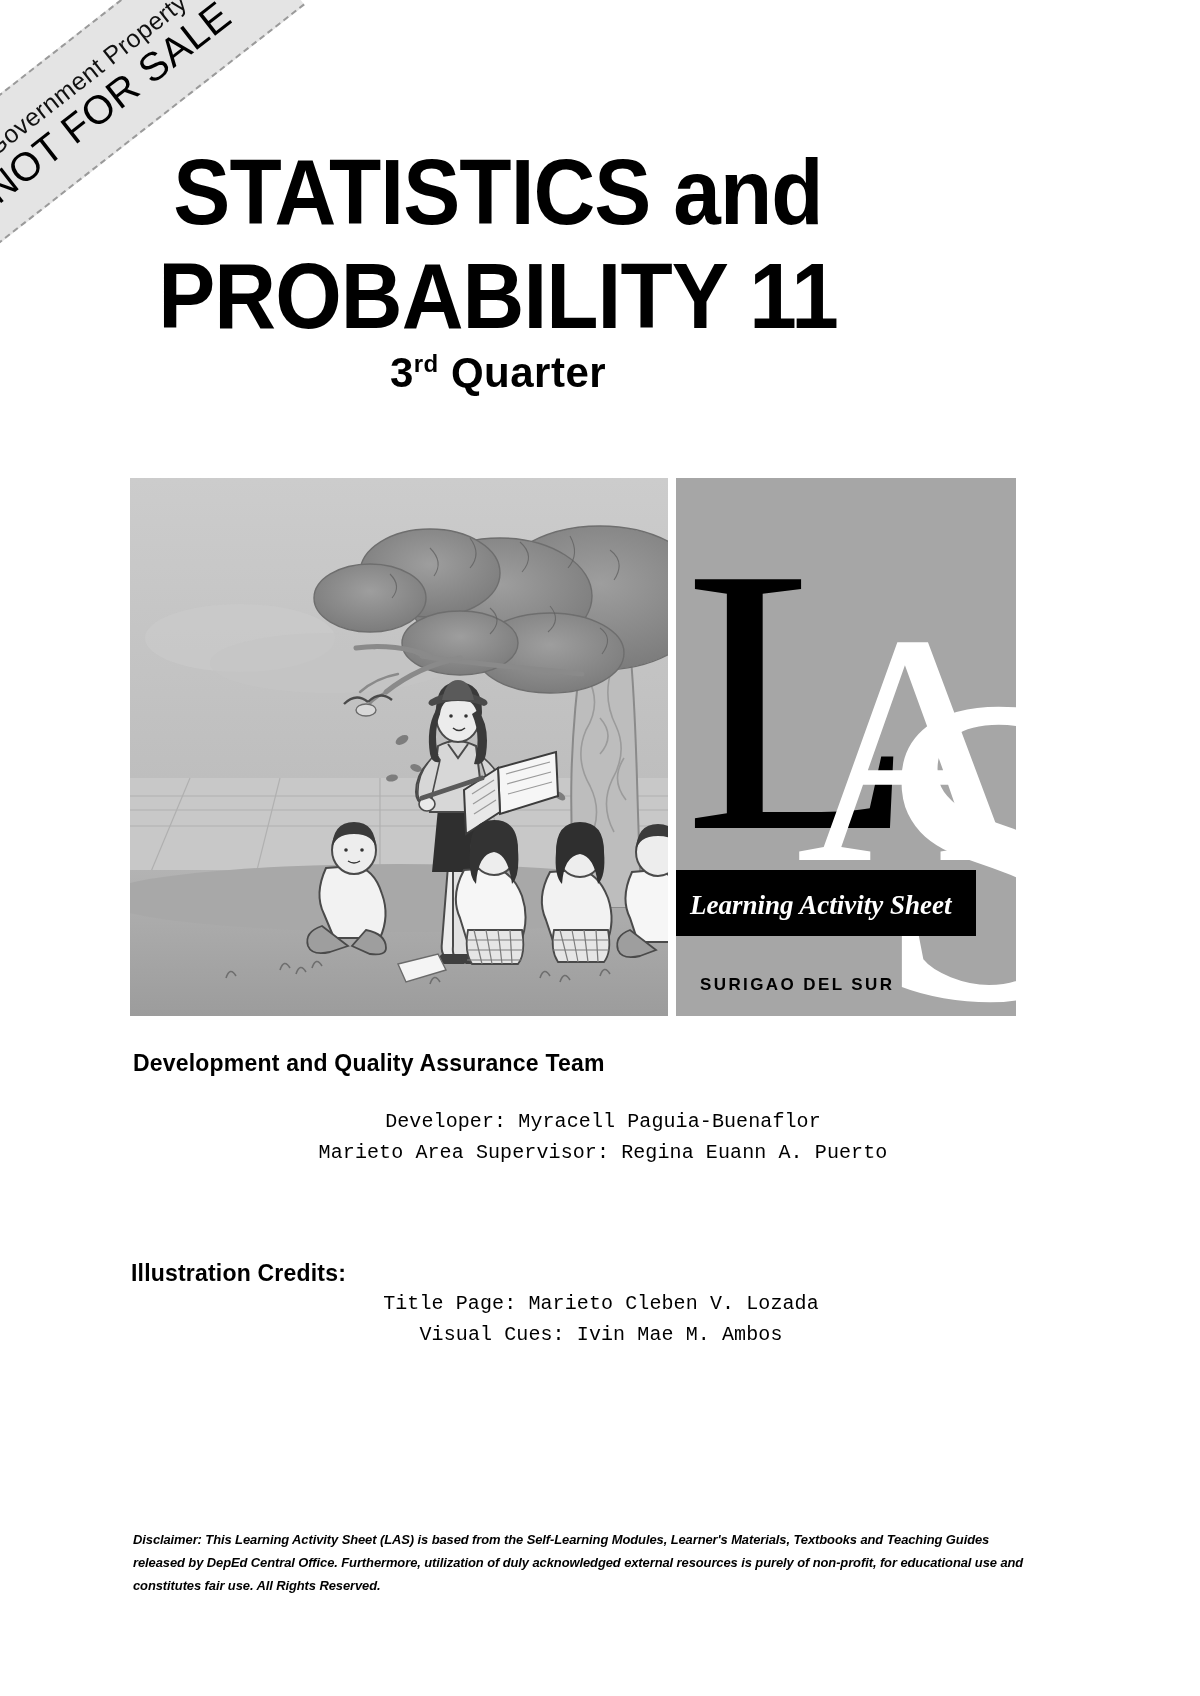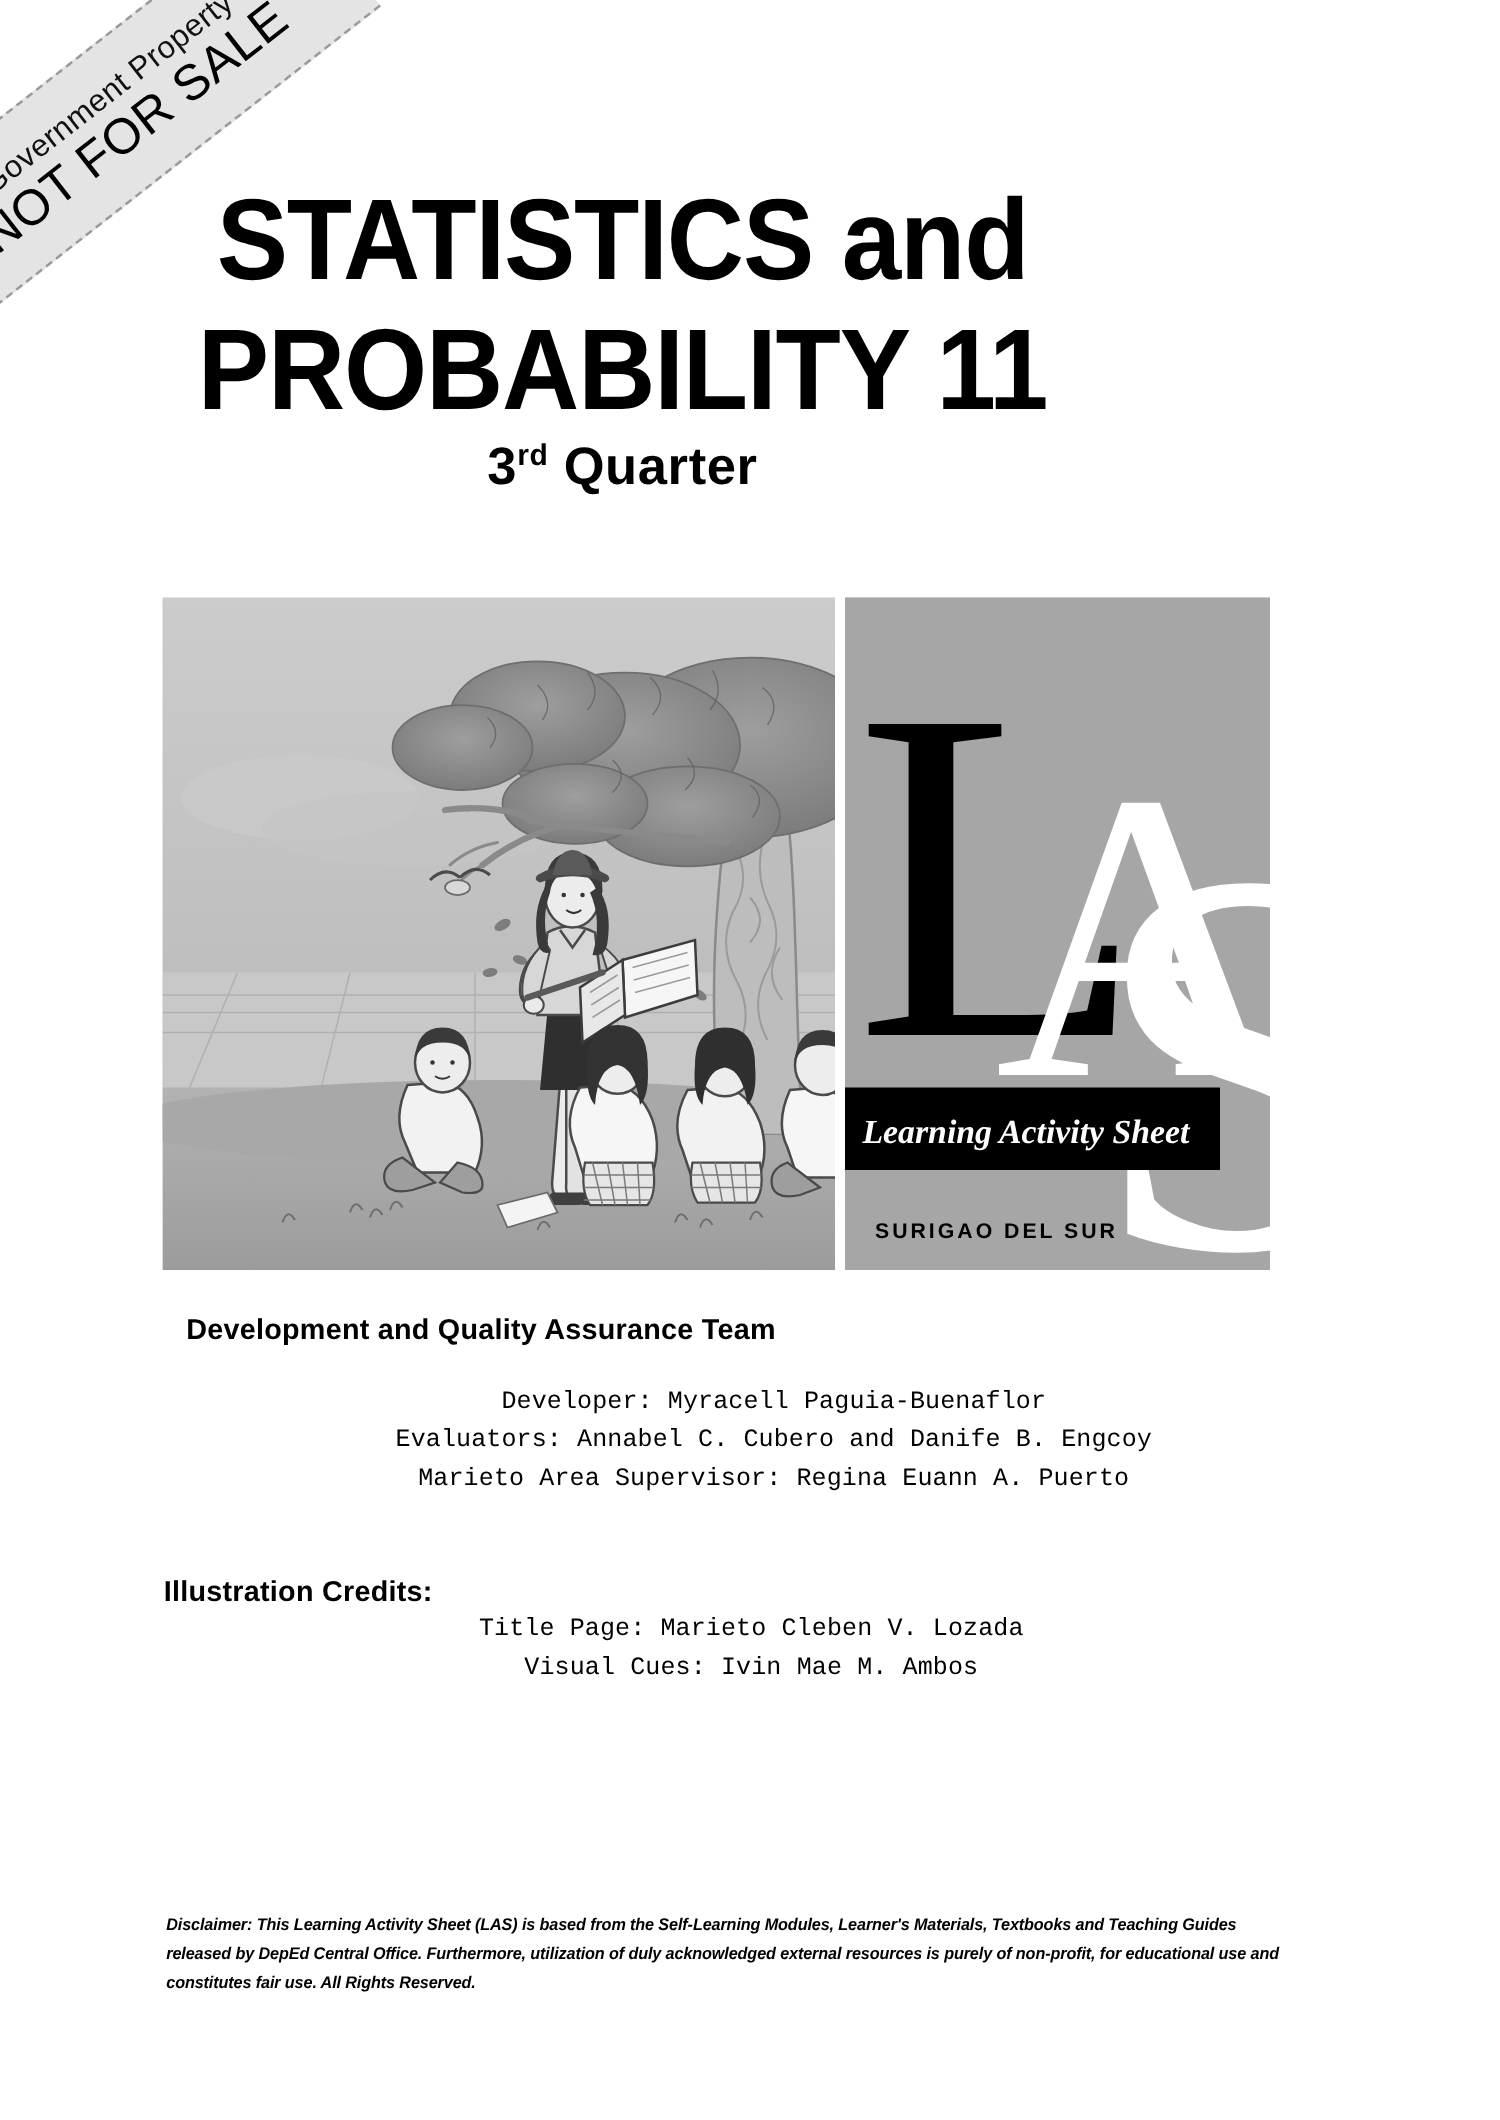--- a/index.html
+++ b/index.html
@@ -59,21 +59,21 @@
     position:absolute;left:130px;top:478px;width:886px;height:538px;
     display:flex;gap:8px;
   }
   .illus{width:538px;height:538px;background:#cfcfcf;position:relative;overflow:hidden;}
   .illus svg{display:block;width:100%;height:100%;}
 
   .las{width:340px;height:538px;position:relative;overflow:hidden;background:#a6a6a6;}
   .las svg{display:block;width:100%;height:100%;}
 
   
-  .credits{position:absolute;left:133px;top:1048px;width:940px;margin-left:16px;}
+  .credits{position:absolute;left:133px;top:1048px;width:940px;}
   .hd{
     font-family:"Liberation Sans",sans-serif;
     font-weight:700;font-size:23px;letter-spacing:.2px;line-height:30px;
   }
   .ln{
     font-family:Liberation Mono, monospace;
     font-weight:400;font-size:20px;line-height:31px;letter-spacing:.1px;text-align:center;
   }
   .gap-lg{height:28px;}
 
@@ -334,21 +334,20 @@
 
       <text x="24" y="512" font-family="&quot;Liberation Sans&quot;,sans-serif" font-weight="bold" font-size="17" letter-spacing="2.4" fill="#000000">SURIGAO DEL SUR</text>
     </svg>
   </div>
 </div>
 
 <div class="credits">
   <div class="hd">Development and Quality Assurance Team</div>
   <div class="gap-lg"></div>
   <div class="ln">Developer: Myracell Paguia-Buenaflor</div>
-  <div class="ln">Evaluators: Annabel C. Cubero and Danife B. Engcoy</div>
   <div class="ln">Marieto Area Supervisor: Regina Euann A. Puerto</div>
 </div>
 
 <div class="credits2">
   <div class="hd">Illustration Credits:</div>
   <div class="ln">Title Page: Marieto Cleben V. Lozada</div>
   <div class="ln">Visual Cues: Ivin Mae M. Ambos</div>
 </div>
 
 <div class="disclaimer">

